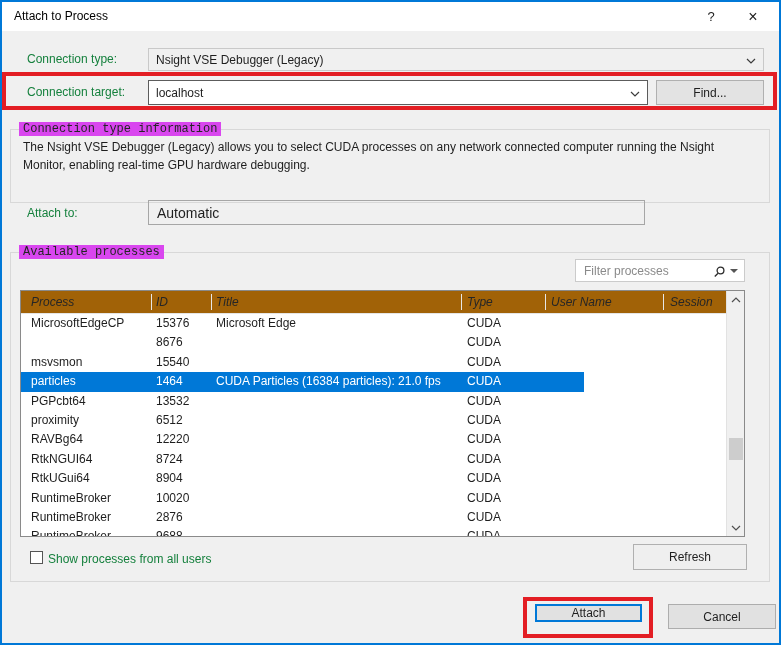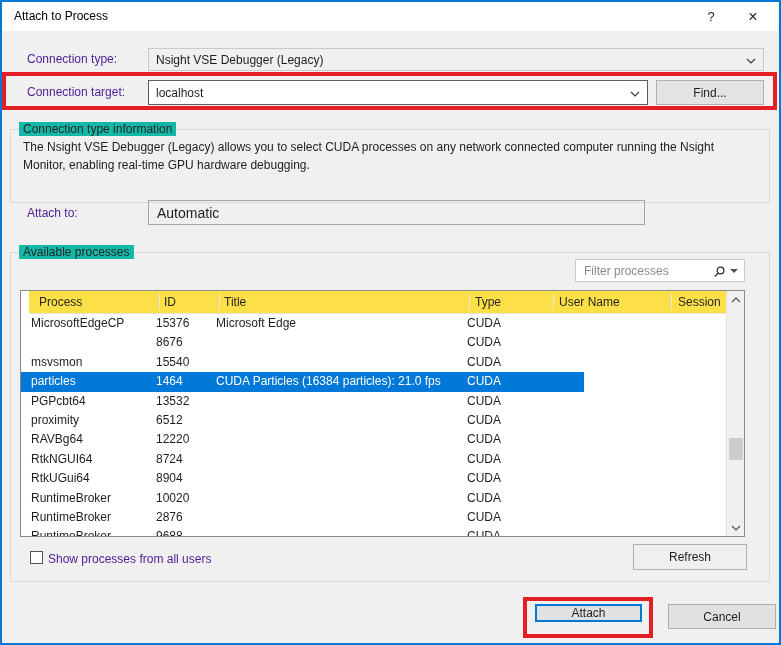--- a/index.html
+++ b/index.html
@@ -4,44 +4,44 @@
 <style>
   html,body{margin:0;padding:0;background:#9aa0a6;}
   *{box-sizing:border-box;font-family:"Liberation Sans",sans-serif;}
   .dialog{position:relative;width:781px;height:645px;background:#f0f0f0;overflow:hidden;}
   .win-border{position:absolute;inset:0;border:2px solid var(--accent,#0078d7);pointer-events:none;z-index:50;}
   .titlebar{position:absolute;left:2px;right:2px;top:2px;height:29px;background:#ffffff;}
   .title-text{position:absolute;left:12px;top:0;line-height:29px;font-size:12px;color:#000;}
   .cap-btn{position:absolute;top:0;height:29px;width:42px;text-align:center;line-height:29px;color:#1e1e1e;cursor:default;}
   .help-btn{left:688px;font-size:13px;}
   .close-btn{left:730px;font-size:16px;}
-  .label{position:absolute;font-size:12px;color:#4c1d95;white-space:nowrap;}
+  .label{position:absolute;font-size:12px;color:#15803d;white-space:nowrap;}
   
   .combo{position:absolute;background:#f0f0f0;border:1px solid #c9c9c9;font-size:12px;color:#1e1e1e;}
   .combo .val{position:absolute;left:7px;top:0;bottom:0;display:flex;align-items:center;white-space:nowrap;}
   .combo .chev{position:absolute;right:7px;top:50%;transform:translateY(-50%);}
   .combo.white{background:#ffffff;border:1px solid #5c5c5c;}
   .btn{position:absolute;background:#e3e3e3;border:1px solid #b0b0b0;font-size:12px;color:#1e1e1e;
        display:flex;align-items:center;justify-content:center;cursor:default;}
   .btn.default-focus{background:#e1e1e1;border:2px solid var(--accent,#0078d7);}
   .field{position:absolute;background:transparent;border:1px solid #a6a6a6;font-size:14px;color:#1e1e1e;
          display:flex;align-items:center;padding-left:8px;}
   
   .groupbox{position:absolute;border:1px solid #d8d8d8;}
-  .group-label{position:absolute;top:-8px;left:8px;background:#14b8a6;padding:0 4px;font-size:12px;color:#252525;white-space:nowrap;}
+  .group-label{position:absolute;top:-8px;left:8px;background:#d946ef;padding:0 4px;font-size:12px;color:#252525;white-space:nowrap;font-family:Liberation Mono, monospace;}
   .info-text{position:absolute;left:12px;right:14px;top:8px;font-size:12px;color:#1e1e1e;line-height:18px;}
   
   .filter{position:absolute;background:#fff;border:1px solid #cbcbcb;}
   .filter input{position:absolute;left:6px;top:1px;width:125px;height:19px;border:none;outline:none;font-size:12px;color:#1e1e1e;background:transparent;}
   .filter input::placeholder{color:#8a8a8a;}
   .filter .mag{position:absolute;right:18px;top:4px;}
   .filter .caret{position:absolute;right:6px;top:9px;width:0;height:0;border-left:4px solid transparent;border-right:4px solid transparent;border-top:4px solid #555;}
   
   .listview{position:absolute;left:20px;top:290px;width:725px;height:247px;background:#fff;border:1px solid #8a8a8a;overflow:hidden;}
-  .lv-header{position:absolute;left:8px;top:0;width:705px;height:23px;background:#fde047;border-bottom:1px solid #e5e5e5;}
+  .lv-header{position:absolute;left:0;top:0;width:705px;height:23px;background:#a16207;border-bottom:1px solid #e5e5e5;font-style:italic;}
   .hcell{position:absolute;top:0;height:23px;line-height:22px;font-size:12px;color:#262626;overflow:hidden;white-space:nowrap;}
   .hsep{position:absolute;top:3px;bottom:3px;width:1px;background:#e7e7e7;}
   .lv-body{position:absolute;left:0;top:23px;width:563px;bottom:0;overflow:hidden;}
   .lv-row{position:relative;width:705px;height:19.4px;}
   .lv-row.selected{background:var(--selection,#0078d7);}
   .lv-row.selected .cell{color:#ffffff;}
   .cell{position:absolute;top:0;height:19.4px;line-height:19.4px;font-size:12px;color:#1e1e1e;white-space:nowrap;overflow:hidden;}
   .c0{left:10px;width:118px;} .c1{left:135px;width:52px;} .c2{left:195px;width:245px;}
   .c3{left:446px;width:78px;} .c4{left:530px;width:112px;} .c5{left:649px;width:50px;}
   

